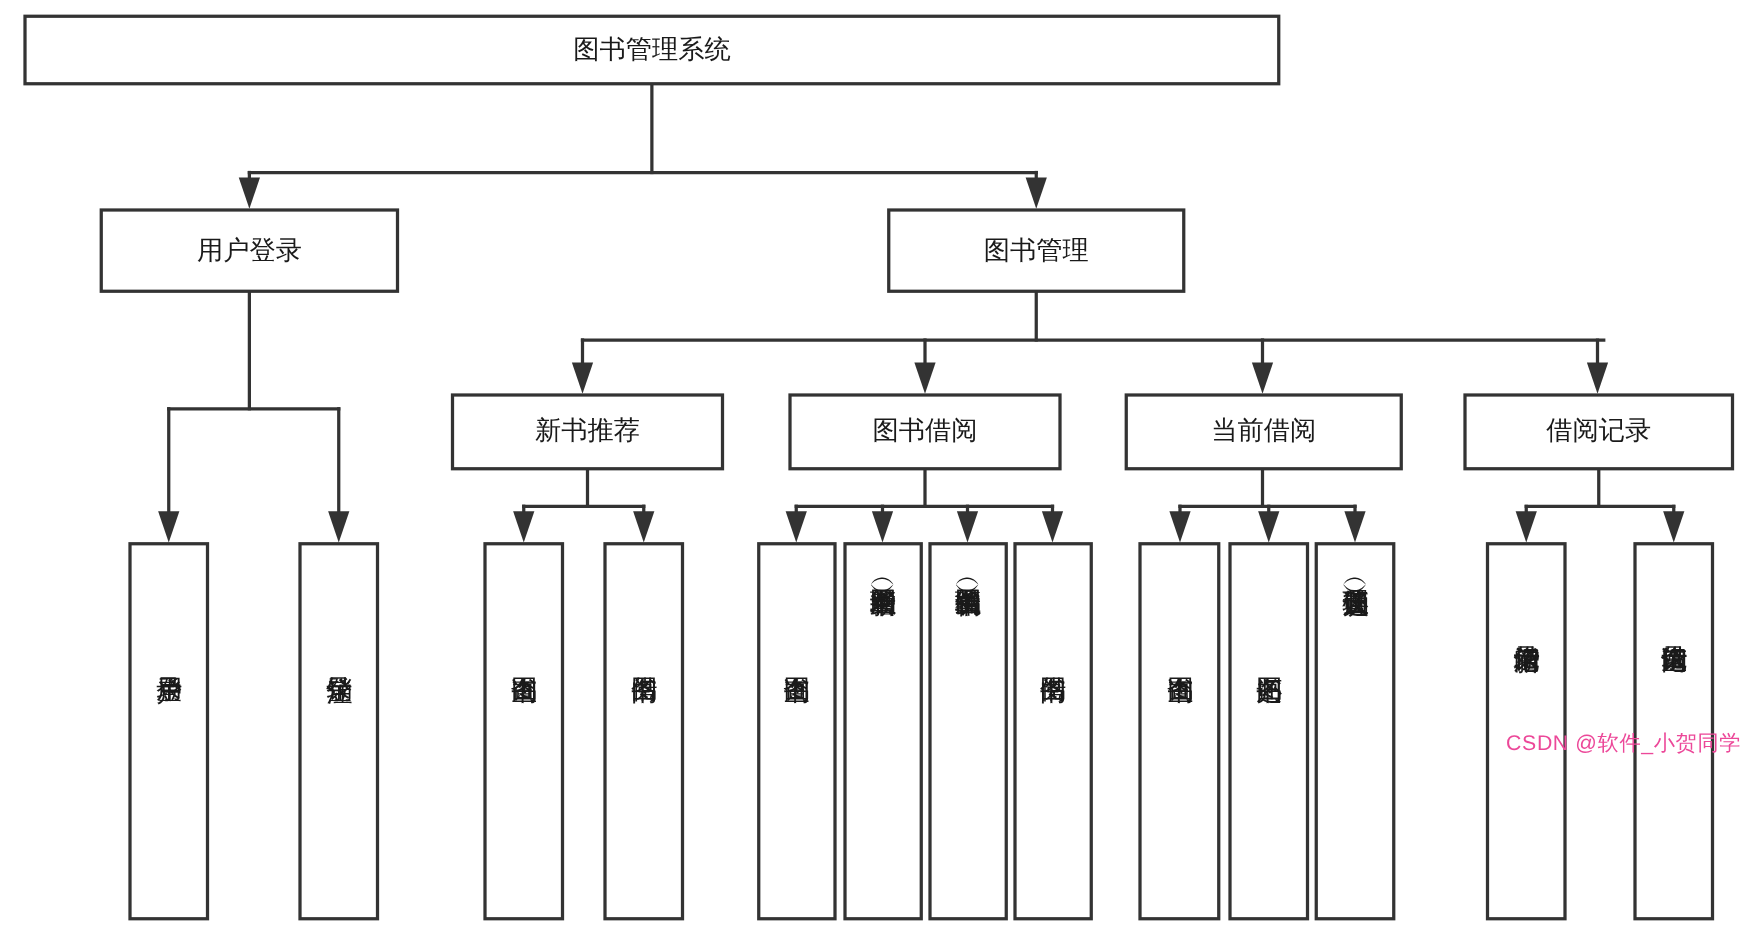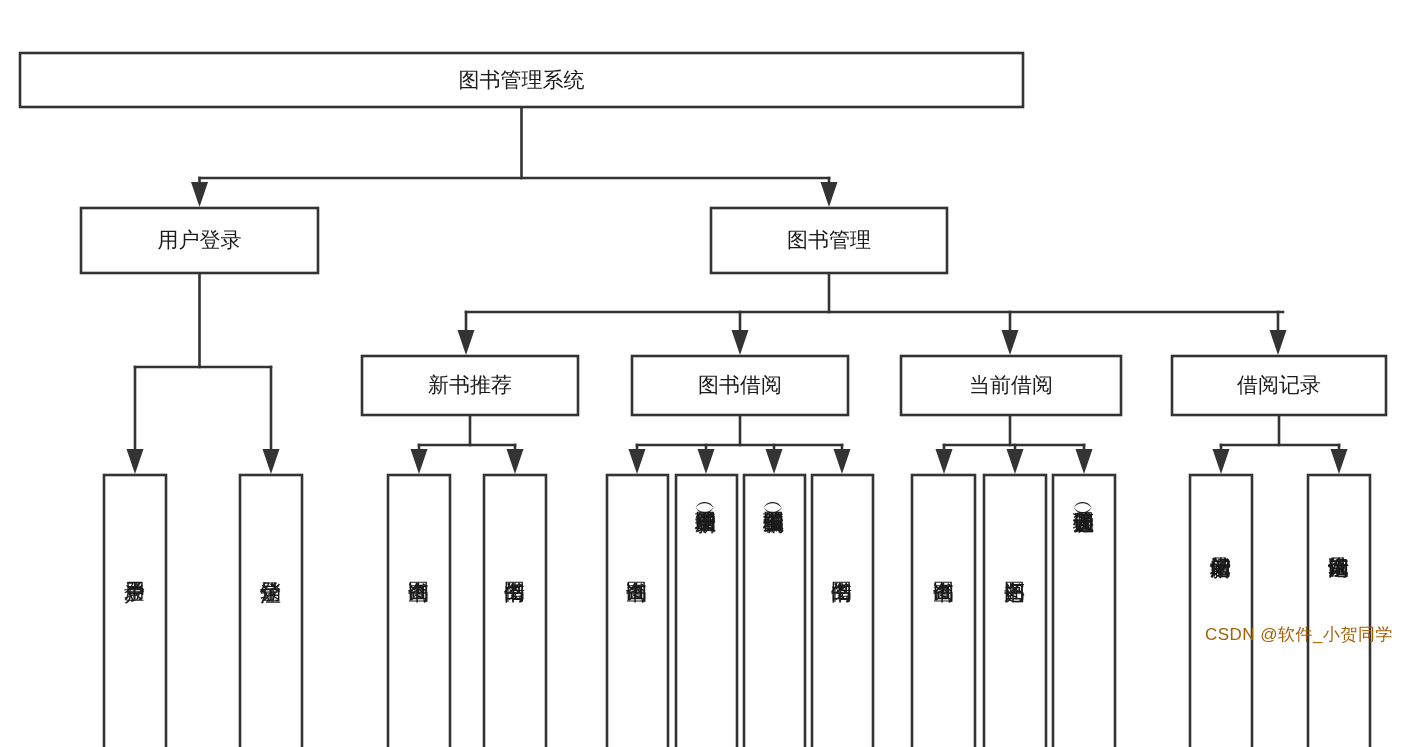--- a/index.html
+++ b/index.html
@@ -11,21 +11,20 @@
     width: 1405px;
     height: 747px;
     font-family: "Liberation Sans", "DejaVu Sans", sans-serif;
     overflow: hidden;
     position: relative;
   }
   #diagram-root {
     position: relative;
     width: 1405px;
     height: 610px;
-    margin-top: 40px;
   }
   svg.diagram-canvas {
     position: absolute;
     left: 0;
     top: 0;
     width: 1405px;
     height: 747px;
     display: block;
   }
   .node-box {
@@ -55,21 +54,21 @@
     font-size: 21px;
     fill: #1a1a1a;
     text-anchor: middle;
   }
   .watermark {
     position: absolute;
     right: 12px;
     bottom: 4px;
     font-family: "Liberation Sans", "DejaVu Sans", sans-serif;
     font-size: 17px;
-    color: #a16207;
+    color: #ec4899;
     letter-spacing: 0.5px;
     white-space: nowrap;
     pointer-events: none;
   }
 </style>
 </head>
 <body>
 
 <div id="diagram-root">
 

